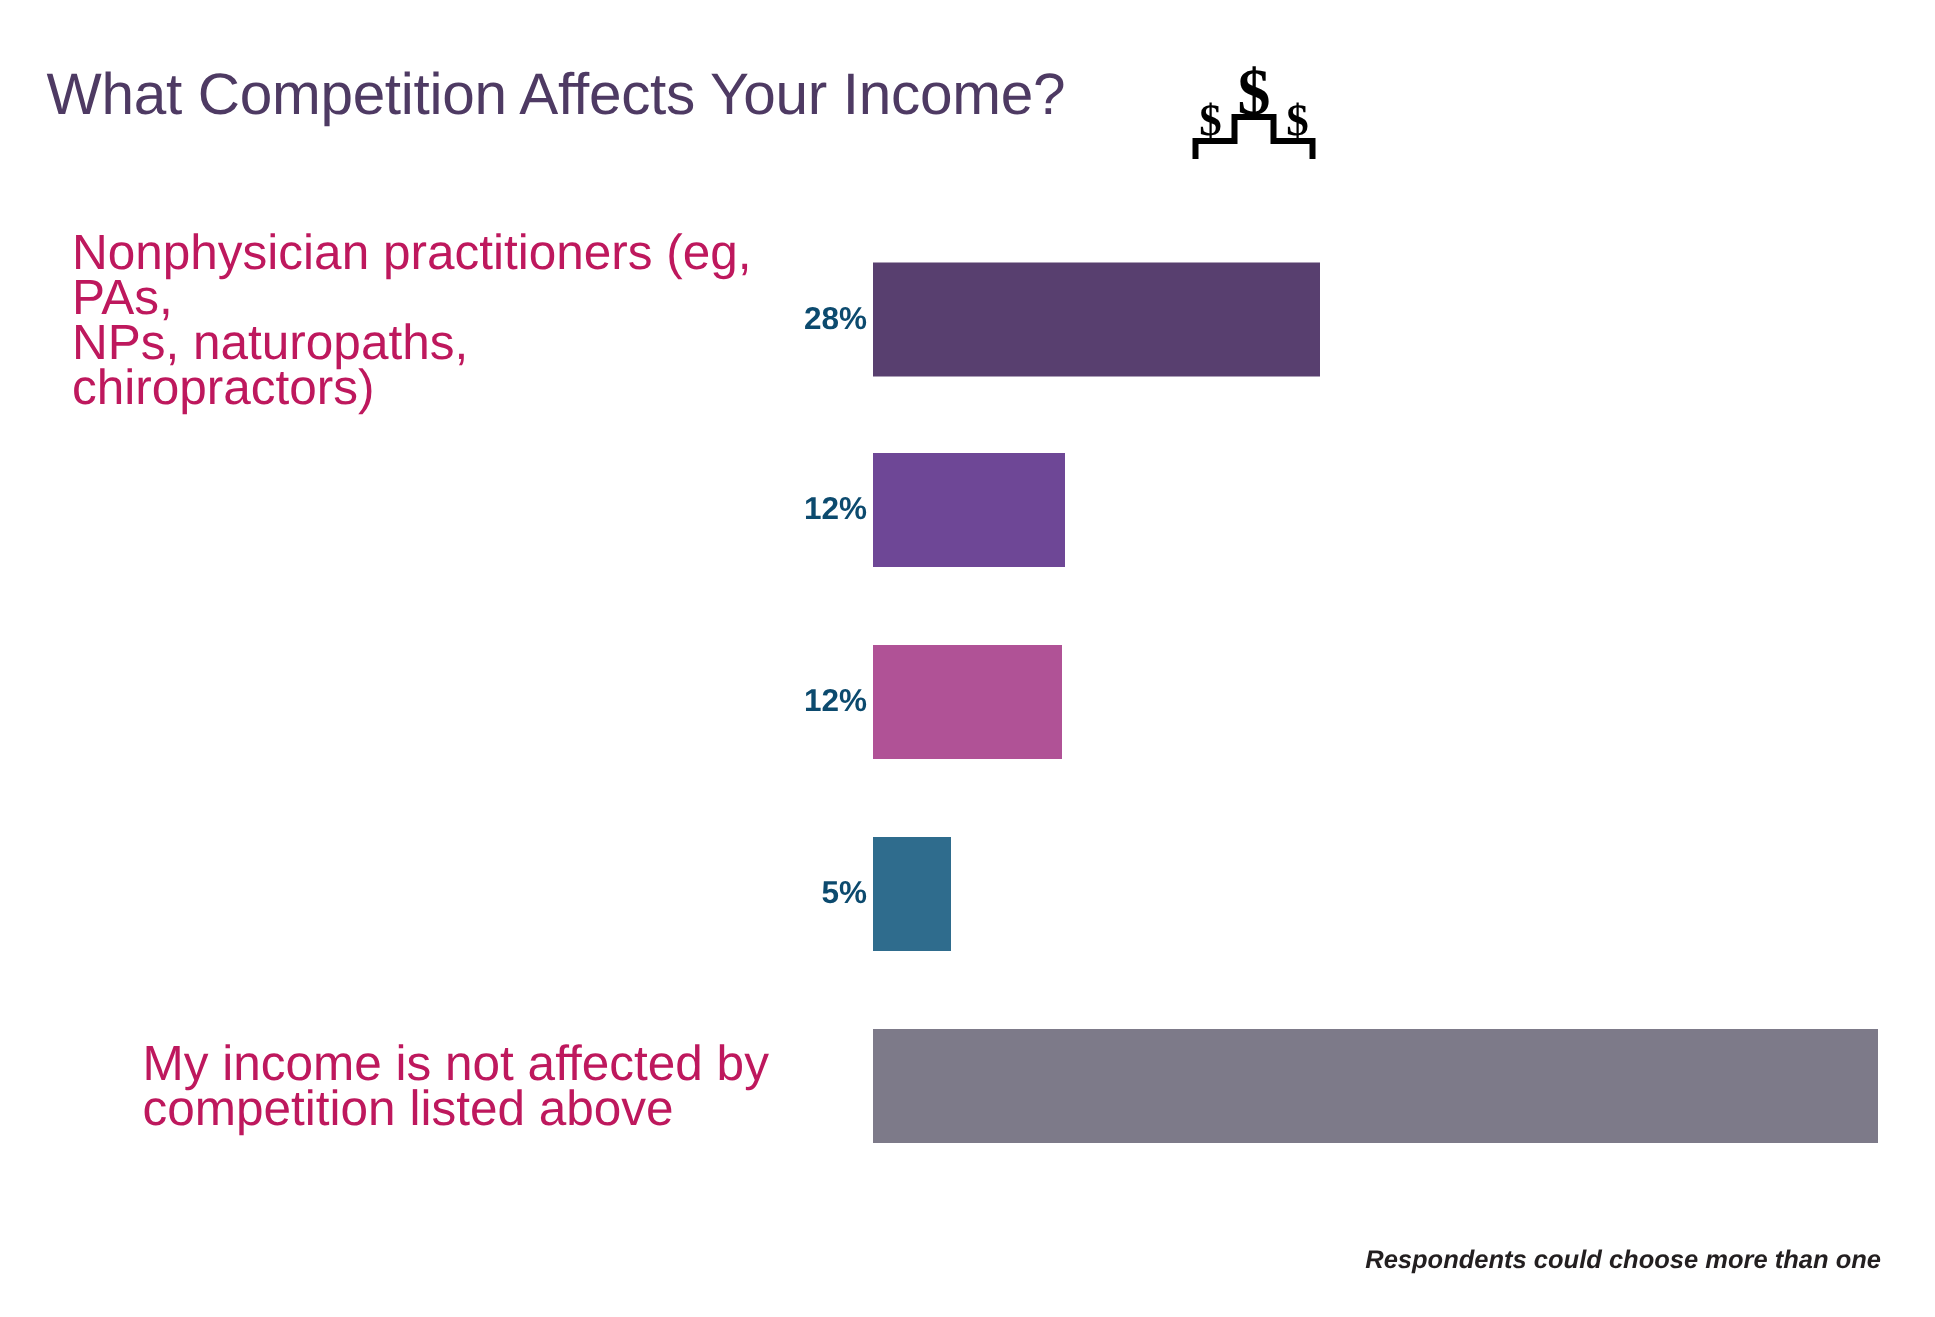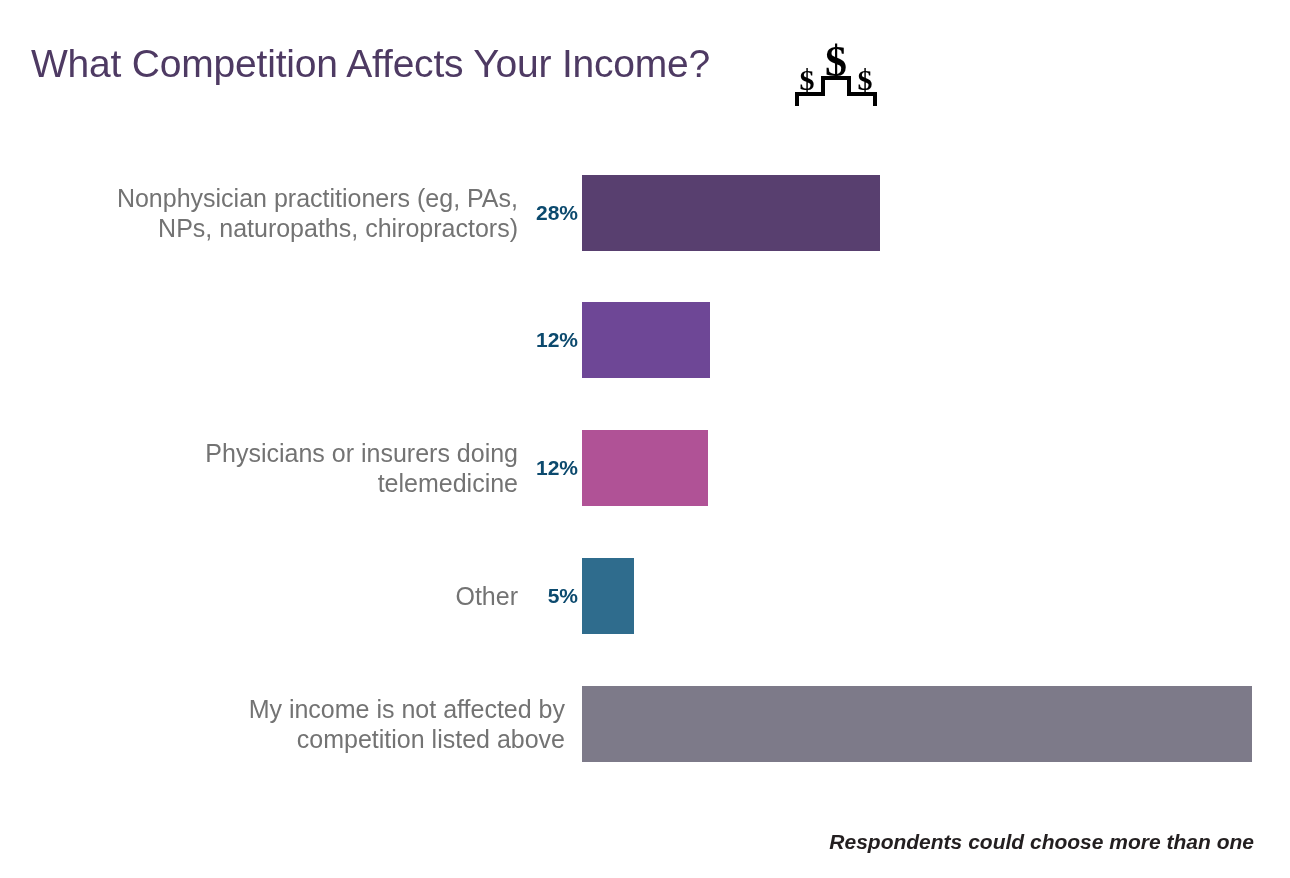--- a/index.html
+++ b/index.html
@@ -55,24 +55,24 @@
     left: 0;
     width: 1290px;
     height: 76px;
   }
   .row-label {
     position: absolute;
     right: 772px;       
     top: 50%;
     transform: translateY(-50%);
     width: 470px;
-    text-align: right;
-    font-size: 25px;
+    text-align: left;
+    font-size: 33px;
     line-height: 30px;
-    color: #737373;
+    color: #be185d;
     white-space: pre-line;
   }
   .row-value {
     position: absolute;
     right: 712px;       
     top: 50%;
     transform: translateY(-50%);
     font-size: 21px;
     font-weight: bold;
     color: #0c4a6e;
@@ -83,21 +83,21 @@
     left: 582px;
     top: 0;
     height: 76px;
   }
 
   
   #footnote {
     position: absolute;
     right: 36px;
     top: 830px;
-    font-size: 21px;
+    font-size: 17px;
     font-weight: bold;
     font-style: italic;
     color: #231f20;
     white-space: nowrap;
   }
 </style>
 </head>
 <body>
 
 <div id="header">
@@ -125,28 +125,25 @@
     <div class="row-value">28%</div>
     <div class="bar" style="width:298px;background:#583f6f;"></div>
   </div>
 
   <div class="bar-row" style="top:302px;">
     <div class="row-value">12%</div>
     <div class="bar" style="width:128px;background:#6e4796;"></div>
   </div>
 
   <div class="bar-row" style="top:430px;">
-    <div class="row-label">Physicians or insurers doing
-telemedicine</div>
     <div class="row-value">12%</div>
     <div class="bar" style="width:126px;background:#b05296;"></div>
   </div>
 
   <div class="bar-row" style="top:558px;">
-    <div class="row-label">Other</div>
     <div class="row-value">5%</div>
     <div class="bar" style="width:52px;background:#2f6c8d;"></div>
   </div>
 
   <div class="bar-row" style="top:686px;padding-left:47px;">
     <div class="row-label">My income is not affected by
 competition listed above</div>
     <div class="row-value">40%</div>
     <div class="bar" style="width:670px;background:#7d7a89;"></div>
   </div>

